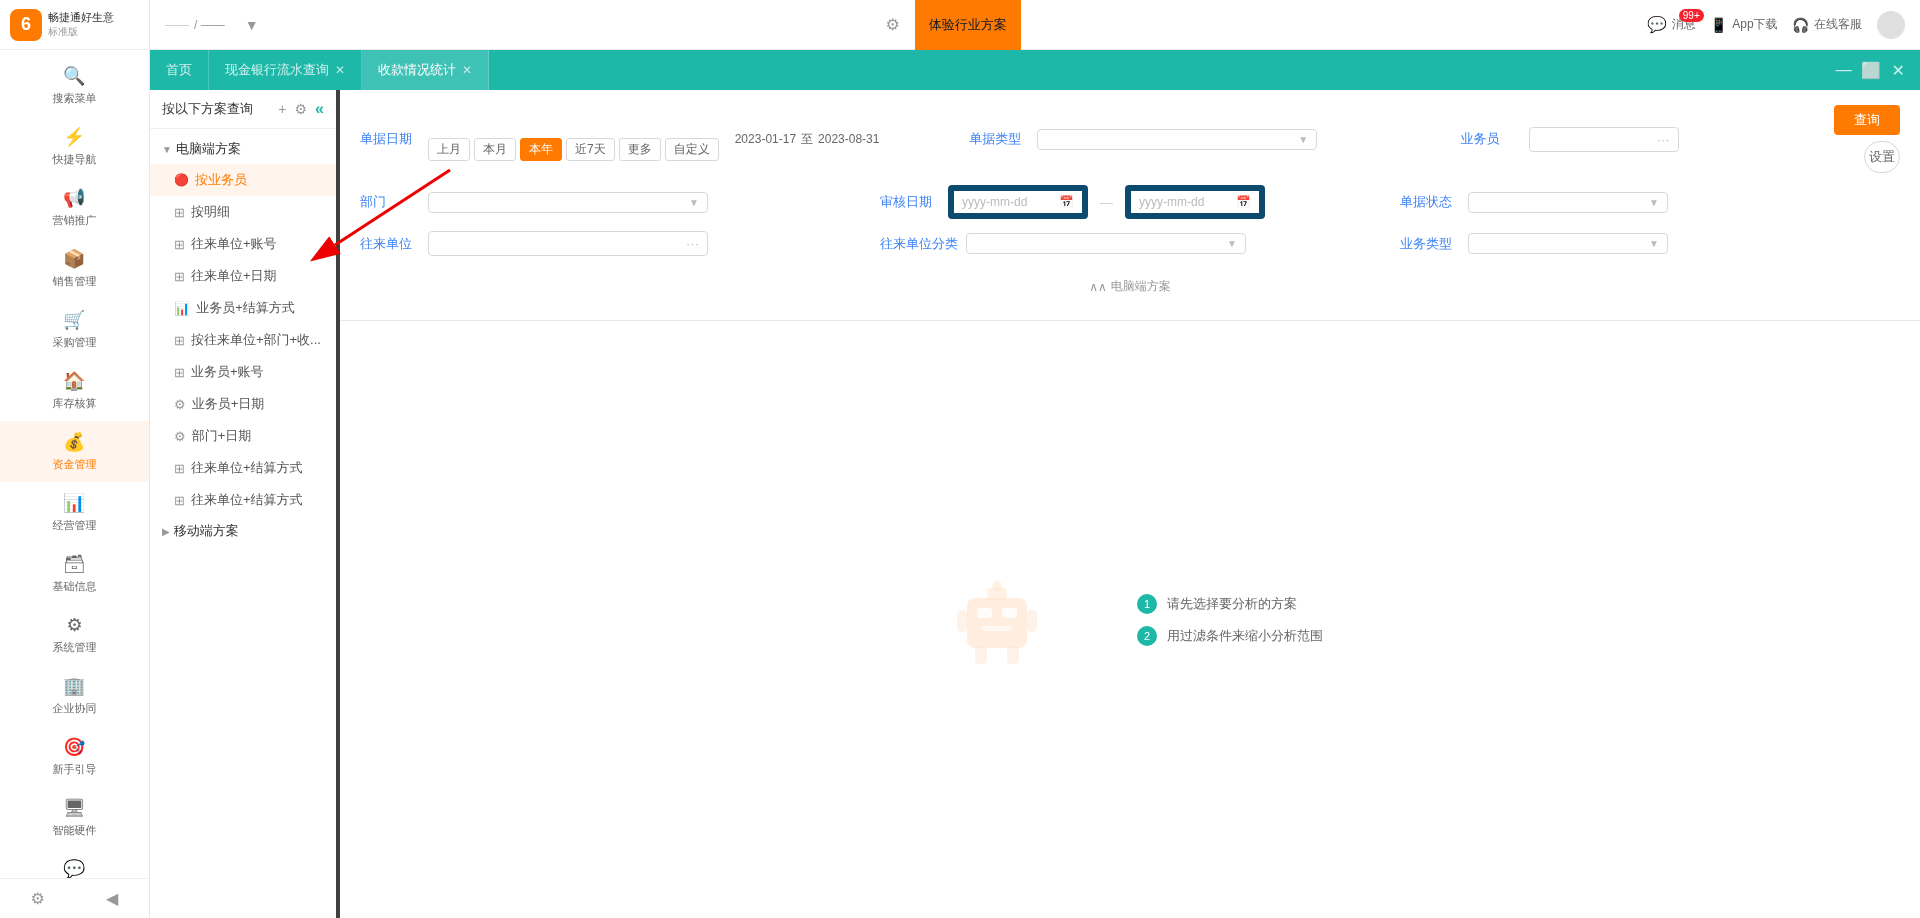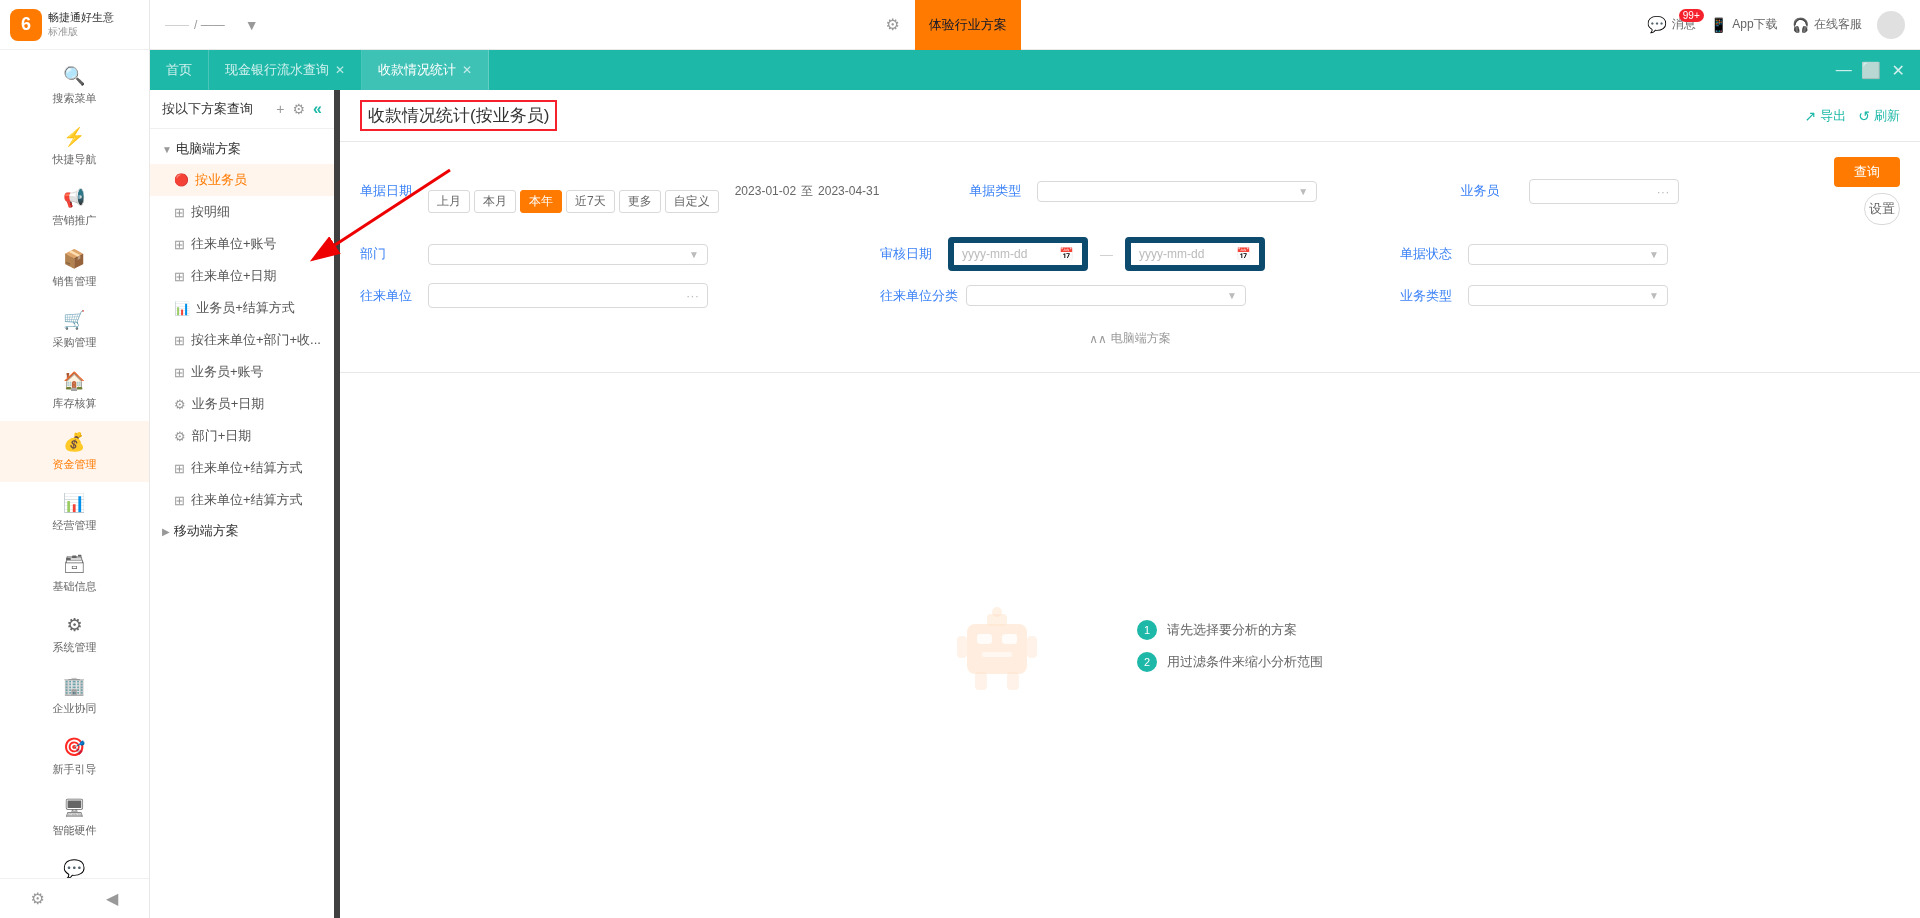--- a/index.html
+++ b/index.html
@@ -43,21 +43,21 @@
     .tab.home { background: transparent; }
     .tab.active { background: rgba(255,255,255,0.15); color: white; }
     .tab-close { color: rgba(255,255,255,0.7); font-size: 12px; cursor: pointer; }
     .tabbar-window-btns { margin-left: auto; display: flex; align-items: center; gap: 10px; padding-right: 15px; }
     .window-btn { color: rgba(255,255,255,0.8); cursor: pointer; font-size: 16px; }
     
     
     .page-area { flex: 1; display: flex; overflow: hidden; background: #f0f2f5; }
     
     
-    .side-panel { width: 190px; background: #fff; border-right: 6px solid #404040; display: flex; flex-direction: column; flex-shrink: 0; }
+    .side-panel { width: 190px; background: #fff; border-right: 4px solid #404040; display: flex; flex-direction: column; flex-shrink: 0; }
     .side-panel-header { display: flex; align-items: center; justify-content: space-between; padding: 10px 12px; border-bottom: 1px solid #f0f0f0; }
     .side-panel-title { font-size: 13px; color: #333; font-weight: 500; }
     .side-panel-actions { display: flex; align-items: center; gap: 8px; }
     .side-panel-action-btn { color: #999; cursor: pointer; font-size: 14px; }
     
     .scheme-tree { flex: 1; overflow-y: auto; padding: 5px 0; }
     .scheme-group { padding: 0; }
     .scheme-group-header { display: flex; align-items: center; padding: 6px 12px; cursor: pointer; color: #333; font-size: 13px; gap: 4px; }
     .scheme-group-arrow { color: #999; font-size: 10px; }
     .scheme-item { display: flex; align-items: center; padding: 7px 12px 7px 24px; cursor: pointer; color: #555; font-size: 13px; gap: 6px; }
@@ -304,53 +304,38 @@
             <div class="mobile-group-header">
               <span class="scheme-group-arrow">▶</span>
               <span>移动端方案</span>
             </div>
           </div>
         </div>
       </div>
 
       <div class="main-panel">
 
-        <div style="background:#fff;padding:10px 20px;border-bottom:1px solid #e8e8e8;display:flex;align-items:center;justify-content:space-between;">
-          <div style="border:2px solid #f5222d;padding:2px 6px;display:inline-block;">
-            <span style="font-size:17px;font-weight:500;color:#333;">收款情况统计(按业务员)</span>
-          </div>
-          <div style="display:flex;align-items:center;gap:12px;">
-            <div class="export-btn">
-              <span style="font-size:14px;">↗</span>
-              <span>导出</span>
-            </div>
-            <div class="refresh-btn">
-              <span style="font-size:14px;">↺</span>
-              <span>刷新</span>
-            </div>
-          </div>
-        </div>
 
         <div class="filter-area">
 
           <div class="filter-row">
             <div class="filter-item">
               <span class="filter-label">单据日期</span>
               <div class="date-filter">
                 <button class="date-btn">上月</button>
                 <button class="date-btn">本月</button>
                 <button class="date-btn active">本年</button>
                 <button class="date-btn">近7天</button>
                 <button class="date-btn">更多</button>
                 <button class="date-btn">自定义</button>
               </div>
               <div class="date-range">
-                <span>2023-01-02</span>
+                <span>2023-01-17</span>
                 <span>至</span>
-                <span>2023-04-31</span>
+                <span>2023-08-31</span>
               </div>
             </div>
             <div class="filter-item" style="flex:0.8;">
               <span class="filter-label">单据类型</span>
               <div class="filter-select filter-select-wide">
                 <span style="color:#bbb;"></span>
                 <span class="select-arrow">▼</span>
               </div>
             </div>
             <div class="filter-item" style="flex:0.6;">

